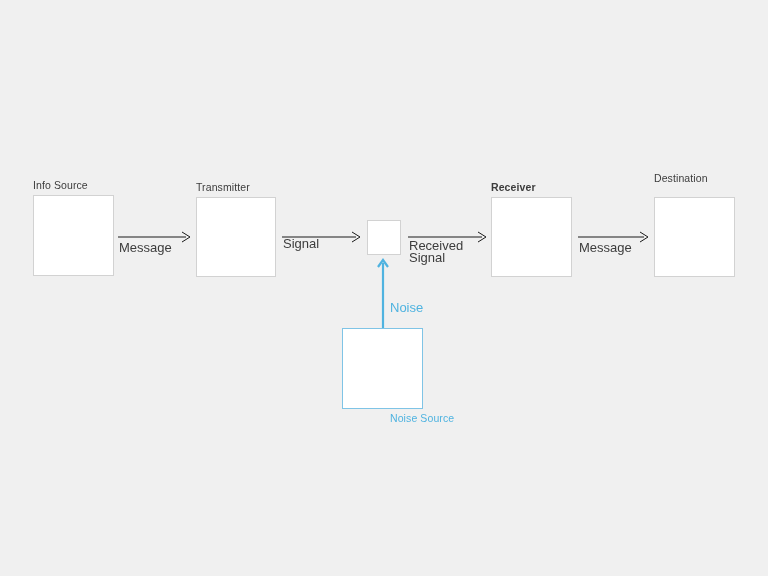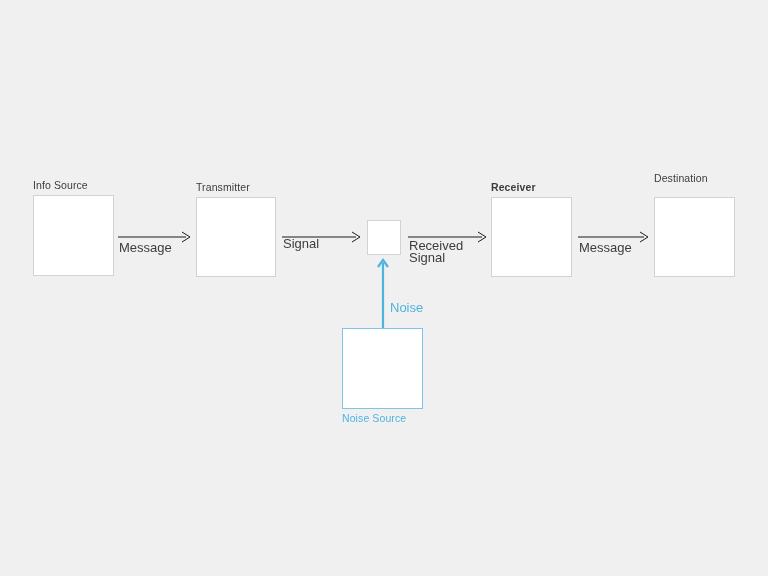--- a/index.html
+++ b/index.html
@@ -34,20 +34,21 @@
   .node-label {
     position: absolute;
     font-size: 10.5px;
     color: #3c3c3c;
     letter-spacing: 0.1px;
     white-space: nowrap;
     line-height: 12px;
   }
   .node-label.blue {
     color: #4fb3e0;
+    margin-left: 48px;
   }
 
   .edge-label {
     position: absolute;
     font-size: 13px;
     color: #3c3c3c;
     white-space: nowrap;
     line-height: 12px;
   }
   .edge-label.two-line {

